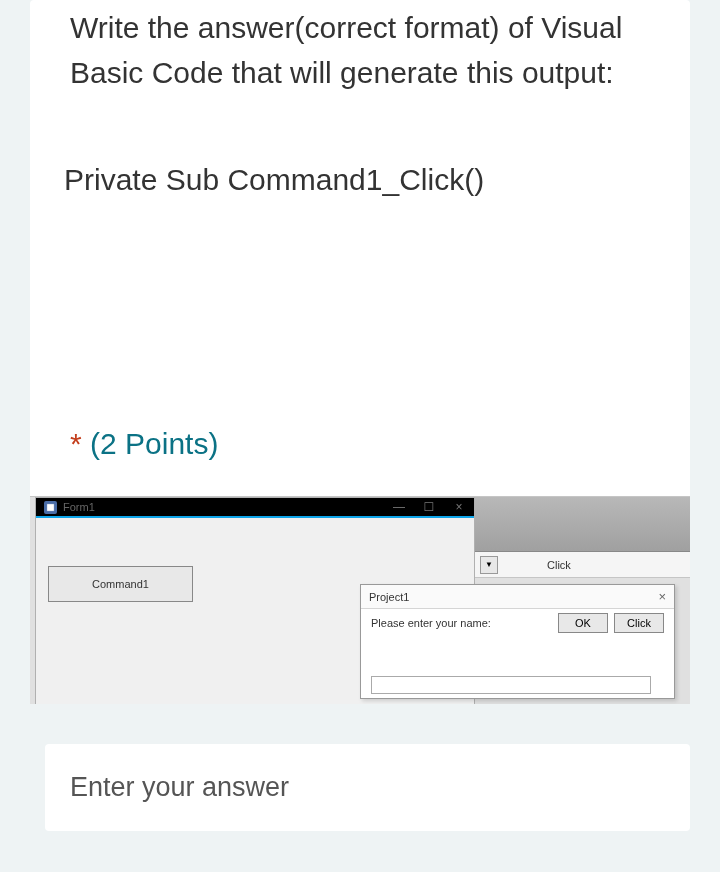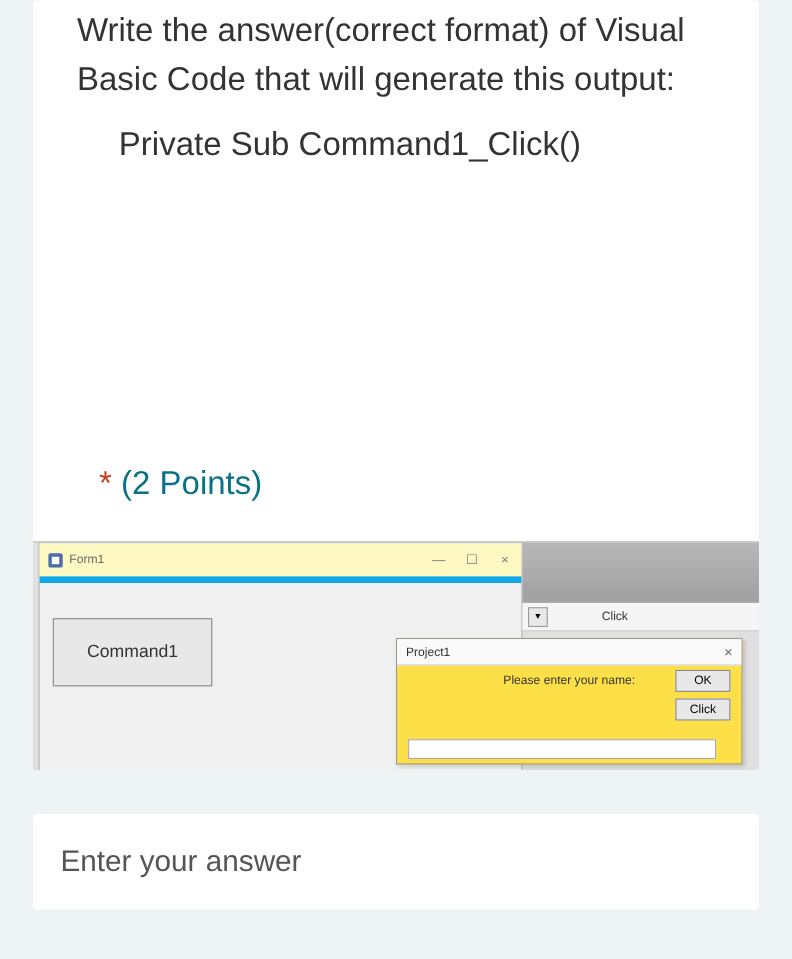--- a/index.html
+++ b/index.html
@@ -17,56 +17,56 @@
       padding: 0;
       position: relative;
     }
     .question-text {
       padding: 5px 40px 20px 40px;
       font-size: 30px;
       color: #333;
       line-height: 1.5;
     }
     .code-block {
-      padding: 0 40px 30px 60px;
+      padding: 0 40px 30px 16px;
       font-size: 30px;
       color: #333;
+      margin-top: 48px;
     }
     .code-line1 { padding-left: 18px; margin-bottom: 200px; }
     .code-line2 { }
     .points {
-      padding: 0 40px 35px 60px;
+      padding: 0 40px 35px 40px;
       font-size: 30px;
-      margin-top: 44px;
     }
     .asterisk { color: #c43e1c; font-weight: 500; }
     .points-text { color: #0b7285; }
     .vb-screenshot {
       height: 208px;
       background: #e0e0e0;
       border-top: 1px solid #c5c5c5;
       position: relative;
       overflow: hidden;
     }
     .form-window {
       position: absolute;
       left: 5px;
       top: 0;
       width: 440px;
       height: 208px;
       background: #f0f0f0;
       border: 1px solid #b0b0b0;
     }
     .form-titlebar {
-      height: 36px;
-      background: #fef9c3;
+      height: 20px;
+      background: #000000;
       display: flex;
       align-items: center;
       padding: 0 8px;
-      border-bottom: 6px solid #0ea5e9;
+      border-bottom: 2px solid #0ea5e9;
     }
     .form-icon {
       width: 13px; height: 13px;
       background: #4a6da7;
       border-radius: 2px;
       margin-right: 6px;
       display: flex;
       align-items: center;
       justify-content: center;
     }
@@ -74,25 +74,25 @@
     .form-title { font-size: 11px; color: #666; flex: 1; }
     .window-controls { display: flex; gap: 16px; }
     .window-btn {
       width: 14px; height: 14px;
       display: flex; align-items: center; justify-content: center;
       font-size: 12px; color: #777;
     }
     .command-button {
       position: absolute;
       left: 12px; top: 68px;
-      width: 145px; height: 62px;
+      width: 145px; height: 36px;
       background: #e8e8e8;
       border: 1px solid #888;
       display: flex; align-items: center; justify-content: center;
-      font-size: 16px; color: #333;
+      font-size: 11px; color: #333;
     }
     .right-panel {
       position: absolute;
       right: 0; top: 0;
       width: 215px;
       height: 208px;
     }
     .gray-bar {
       height: 55px;
       background: linear-gradient(to bottom, #b8b8b8, #a0a0a0);
@@ -112,62 +112,61 @@
       display: flex; align-items: center; justify-content: center;
       font-size: 8px;
       margin-right: 4px;
     }
     .click-label { font-size: 11px; color: #333; margin-left: 45px; }
     .dialog-box {
       position: absolute;
       left: 330px; top: 87px;
       width: 315px;
       height: 115px;
-      background: #fde047;
+      background: #ffffff;
       border: 1px solid #999;
       box-shadow: 2px 2px 4px rgba(0,0,0,0.15);
     }
     .dialog-titlebar {
       height: 24px;
       background: #fafafa;
       display: flex; align-items: center;
       padding: 0 8px;
       border-bottom: 1px solid #d5d5d5;
     }
     .dialog-title { font-size: 11px; color: #333; flex: 1; }
     .dialog-close { font-size: 13px; color: #666; }
     .dialog-content {
       padding: 8px 10px;
       position: relative;
       height: calc(100% - 24px);
-      text-align: center;
     }
     .dialog-prompt { font-size: 11px; color: #333; }
     .dialog-buttons {
       position: absolute;
       right: 10px; top: 4px;
-      display: flex; flex-direction: column; gap: 6px;
+      display: flex; flex-direction: row; gap: 6px;
     }
     .dialog-btn {
       width: 50px; height: 20px;
       background: #e8e8e8;
       border: 1px solid #888;
       font-size: 11px;
       display: flex; align-items: center; justify-content: center;
     }
     .dialog-input {
       position: absolute;
       bottom: 4px; left: 10px;
       width: 280px; height: 18px;
       background: #fff;
       border: 1px solid #aaa;
     }
     .answer-card {
       background: #ffffff;
-      margin: 40px 30px 0 30px;
+      margin: 40px 30px 0 45px;
       border-radius: 4px;
       padding: 28px 25px;
     }
     .answer-label {
       font-size: 27px;
       color: #555;
     }
   </style>
 </head>
 <body>

